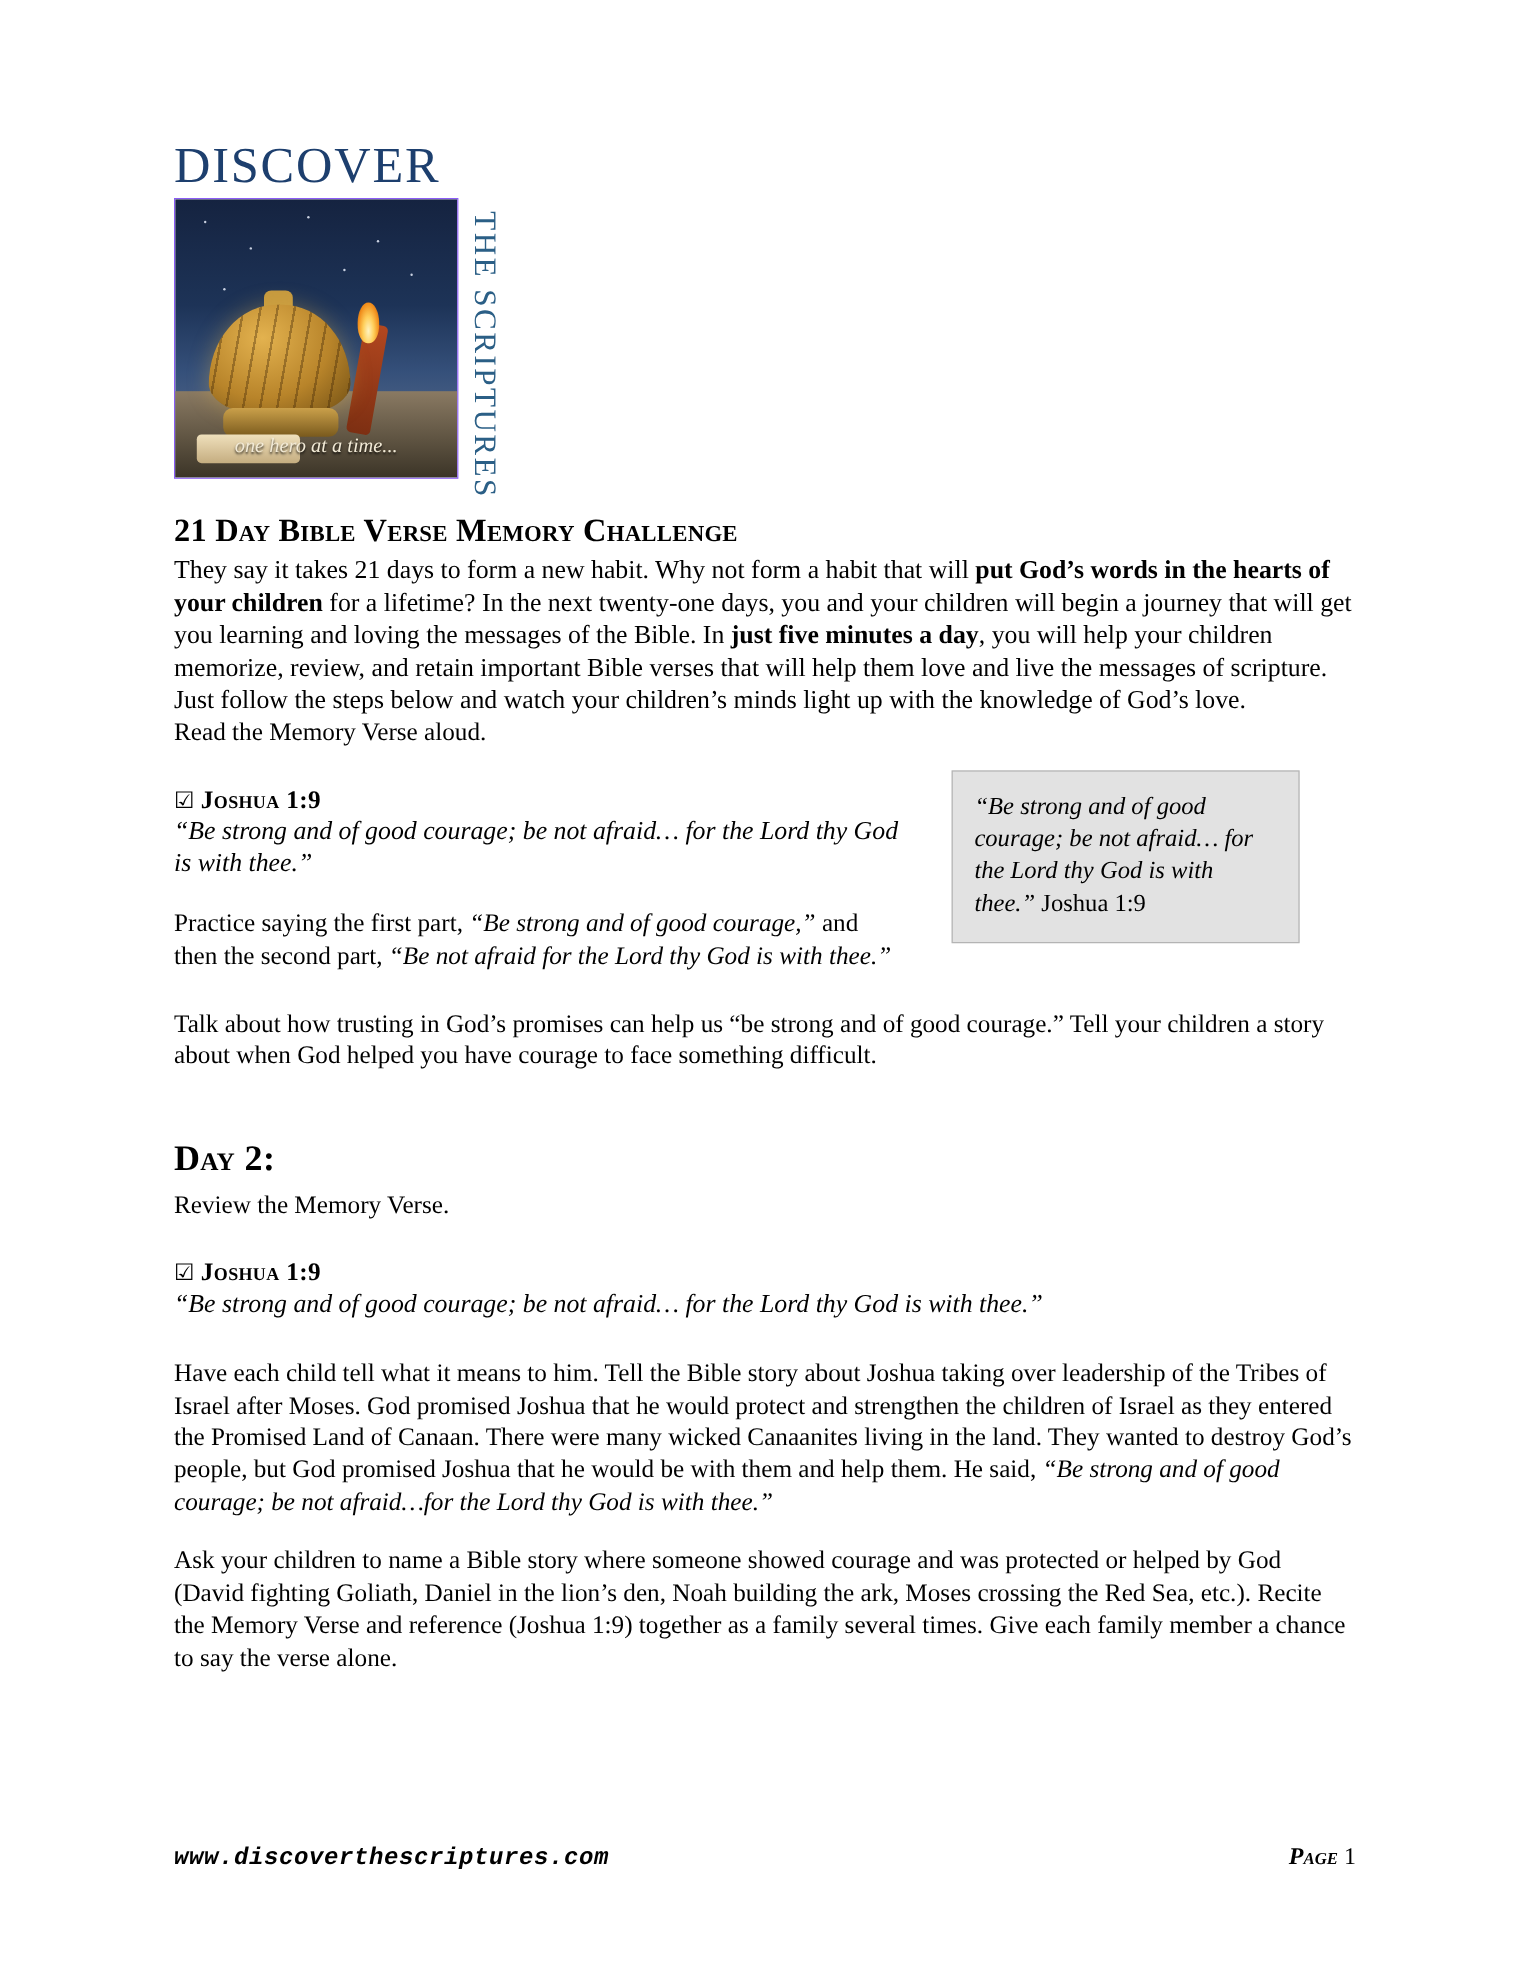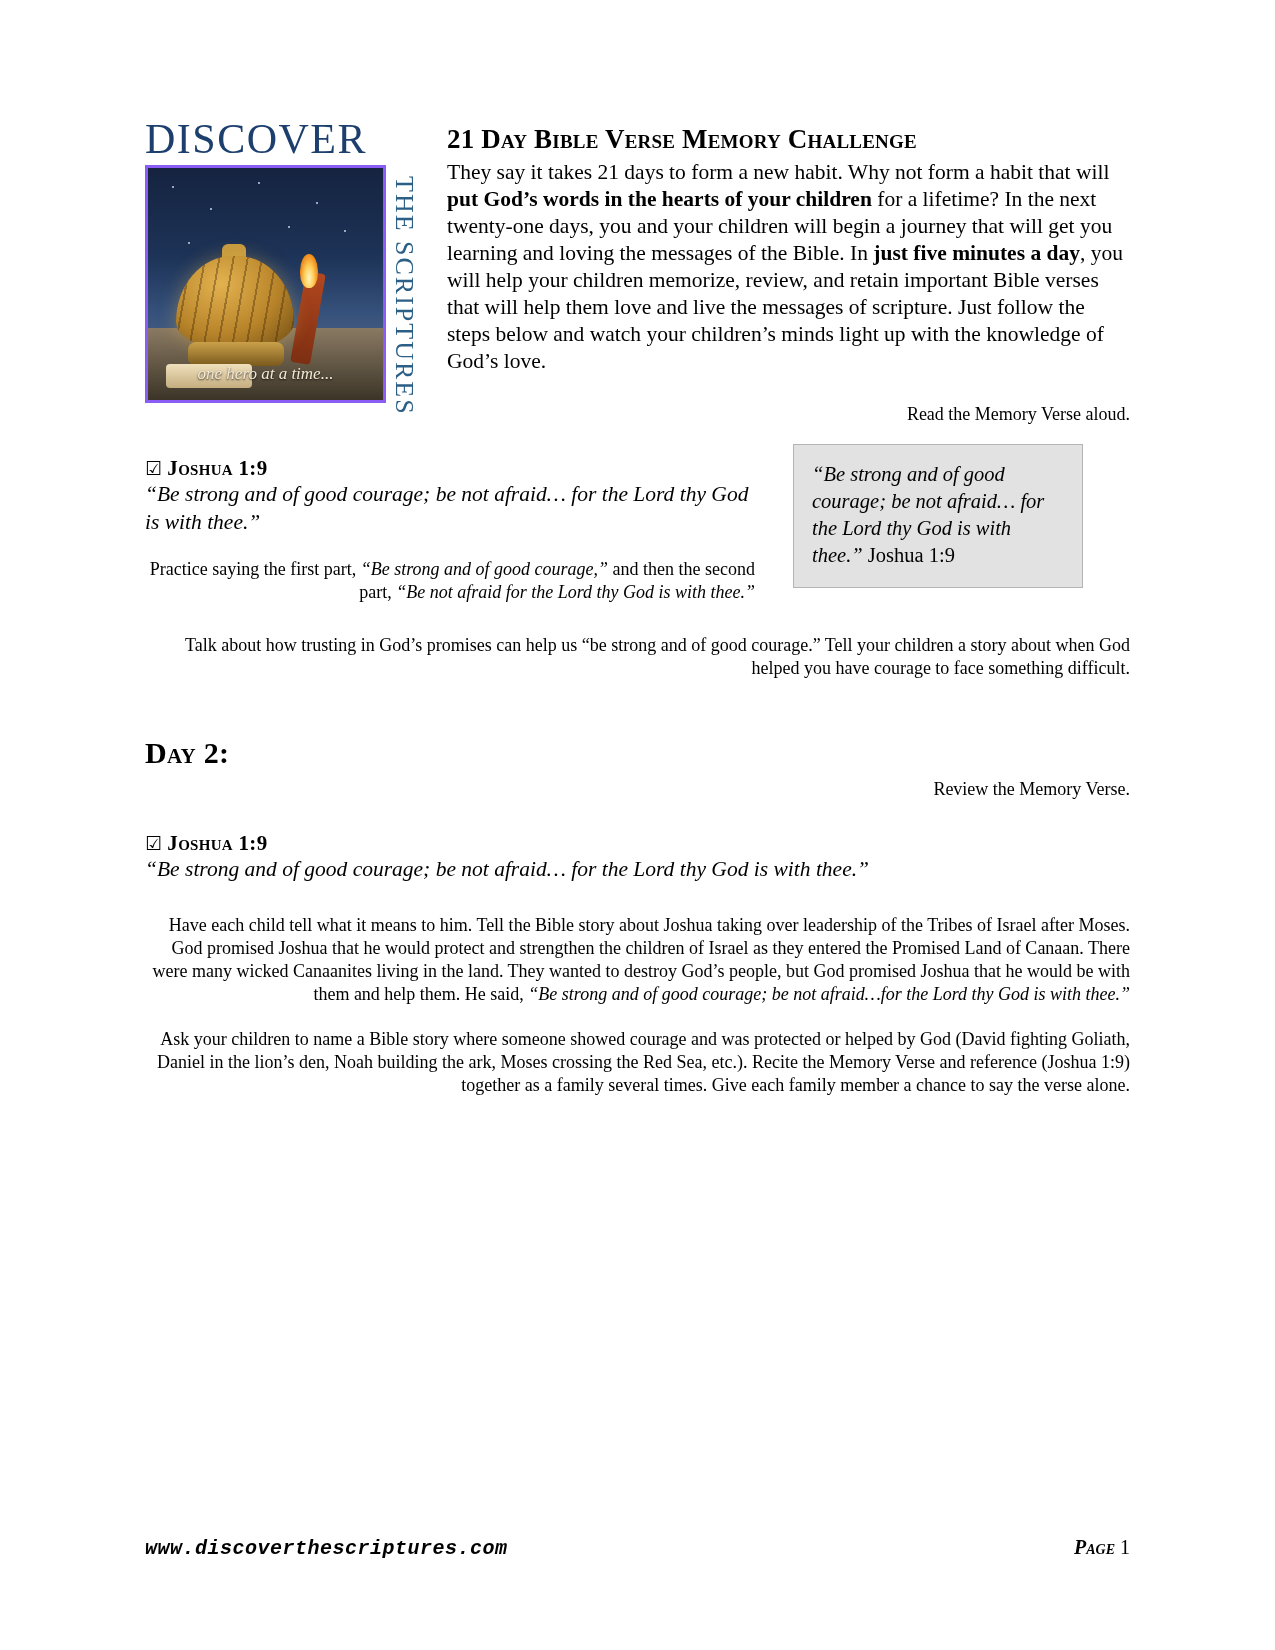--- a/index.html
+++ b/index.html
@@ -22,20 +22,21 @@
     height: 1650px;
     box-sizing: border-box;
     padding: 118px 145px 0 145px;
   }
 
   
   .header {
     display: flex;
     align-items: flex-start;
     gap: 22px;
+    flex-direction: column;
   }
   .logo-block {
     width: 280px;
     flex: 0 0 280px;
     position: relative;
   }
   .logo-word {
     font-family: "Liberation Serif", serif;
     font-size: 42px;
     letter-spacing: 1.5px;
@@ -44,21 +45,21 @@
     font-variant: small-caps;
     text-transform: uppercase;
     white-space: nowrap;
   }
   .logo-img-wrap {
     position: relative;
     margin-top: 5px;
     width: 235px;
     height: 232px;
     overflow: hidden;
-    border: 3px solid #8b5cf6;
+    border: 1px solid #8b5cf6;
   }
   .lamp-sky {
     position: absolute; inset: 0;
     background: linear-gradient(180deg, #152340 0%, #1d3357 38%, #35507a 62%, #6a7b94 100%);
   }
   .star {
     position: absolute;
     width: 2px; height: 2px;
     background: #e9eefb;
     border-radius: 50%;
@@ -180,24 +181,23 @@
   h2.day-title {
     font-size: 30px;
     font-weight: bold;
     font-variant: small-caps;
     margin: 34px 0 8px 0;
     letter-spacing: .3px;
   }
   .day2-title { margin-top: 62px; }
 
   .body-text {
-    font-size: 18px;
+    font-size: 21px;
     line-height: 1.28;
     margin: 0 0 0 0;
-    text-align: right;
   }
   .spacer-12 { height: 22px; }
   .spacer-18 { height: 30px; }
 
   .verse-ref {
     font-size: 21px;
     font-weight: bold;
     font-variant: small-caps;
     margin: 0;
     letter-spacing: .3px;

